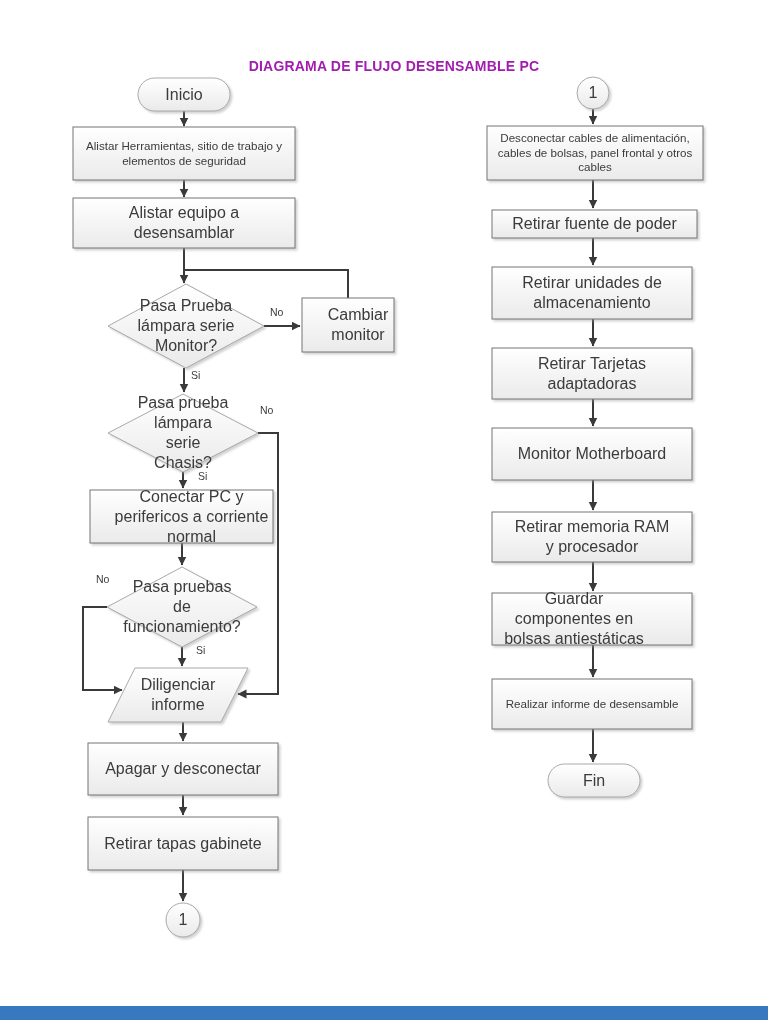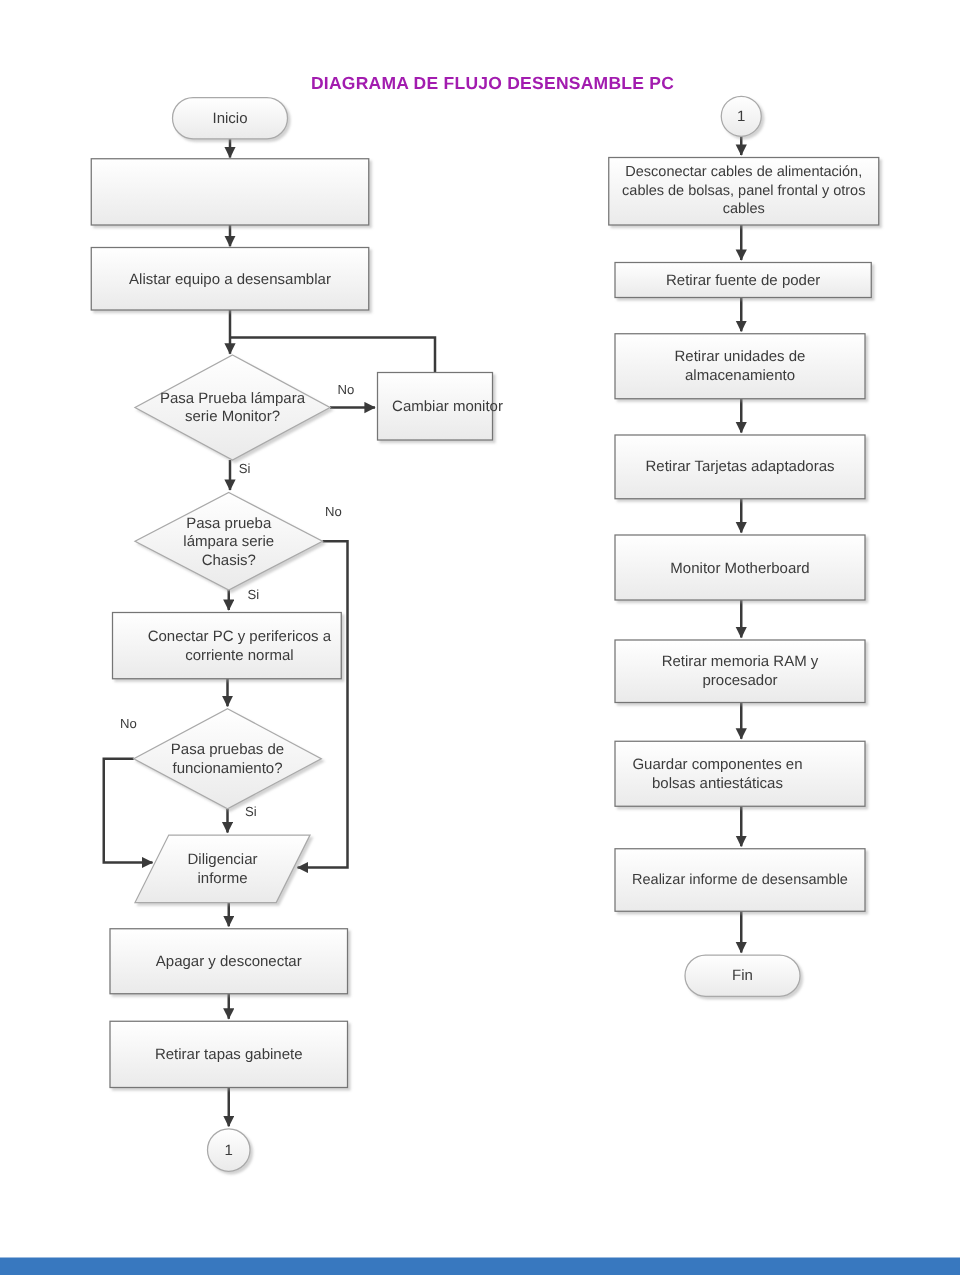--- a/index.html
+++ b/index.html
@@ -2,21 +2,21 @@
 <html><head>
 <meta charset="utf-8">
 <style>
   html,body{margin:0;padding:0;background:#fff;}
   #page{position:relative;width:768px;height:1024px;background:#ffffff;overflow:hidden;
         font-family:"Liberation Sans","DejaVu Sans",sans-serif;color:#3b3b3b;}
   #title{position:absolute;top:40px;left:20px;right:0;text-align:center;
          font-size:14px;font-weight:bold;color:#a21caf;letter-spacing:.2px;margin-top:18px;}
   svg#fc{position:absolute;left:0;top:0;}
   .node-text{position:absolute;display:flex;align-items:center;justify-content:center;
-             text-align:center;font-size:12px;line-height:1.25;color:#3b3b3b;padding:0 4px;box-sizing:border-box;}
+             text-align:center;font-size:16px;line-height:1.25;color:#3b3b3b;padding:0 4px;box-sizing:border-box;}
   .fs-sm{font-size:11.6px;}
   .edge-label{position:absolute;font-size:10.5px;color:#3b3b3b;}
   #footer-bar{position:absolute;left:0;width:768px;top:1006px;height:14px;background:#3878bf;}
 </style>
 </head>
 <body>
 
 <div id="page">
 
   <div id="title">DIAGRAMA DE FLUJO DESENSAMBLE PC</div>
@@ -81,20 +81,21 @@
       <rect x="492" y="348" width="200" height="51" fill="url(#g)" stroke="#757575"></rect>
       <rect x="492" y="428" width="200" height="52" fill="url(#g)" stroke="#757575"></rect>
       <rect x="492" y="512" width="200" height="50" fill="url(#g)" stroke="#757575"></rect>
       <rect x="492" y="593" width="200" height="52" fill="url(#g)" stroke="#757575"></rect>
       <rect x="492" y="679" width="200" height="50" fill="url(#g)" stroke="#757575"></rect>
       <rect x="548" y="764" width="92" height="33" rx="16.5" fill="url(#g)" stroke="#a9a9a9"></rect>
     </g>
   </svg>
 
   <div class="node-text" style="left:138px;top:78px;width:92px;height:33px">Inicio</div>
+  <div class="node-text fs-sm" style="left:73px;top:127px;width:222px;height:53px">Alistar Herramientas, sitio de trabajo y elementos de seguridad</div>
   <div class="node-text" style="left:73px;top:198px;width:222px;height:50px">Alistar equipo a desensamblar</div>
   <div class="node-text" style="left:116px;top:296px;width:140px;height:60px">Pasa Prueba lámpara serie Monitor?</div>
   <div class="node-text" style="left:304px;top:298px;width:108px;height:54px">Cambiar monitor</div>
   <div class="node-text" style="left:133px;top:400px;width:100px;height:66px">Pasa prueba lámpara serie Chasis?</div>
   <div class="node-text" style="left:100px;top:490px;width:183px;height:53px">Conectar PC y perifericos a corriente normal</div>
   <div class="node-text" style="left:120px;top:577px;width:124px;height:60px">Pasa pruebas de funcionamiento?</div>
   <div class="node-text" style="left:126px;top:670px;width:104px;height:50px">Diligenciar informe</div>
   <div class="node-text" style="left:88px;top:743px;width:190px;height:52px">Apagar y desconectar</div>
   <div class="node-text" style="left:88px;top:817px;width:190px;height:53px">Retirar tapas gabinete</div>
   <div class="node-text" style="left:166px;top:903px;width:34px;height:34px">1</div>

